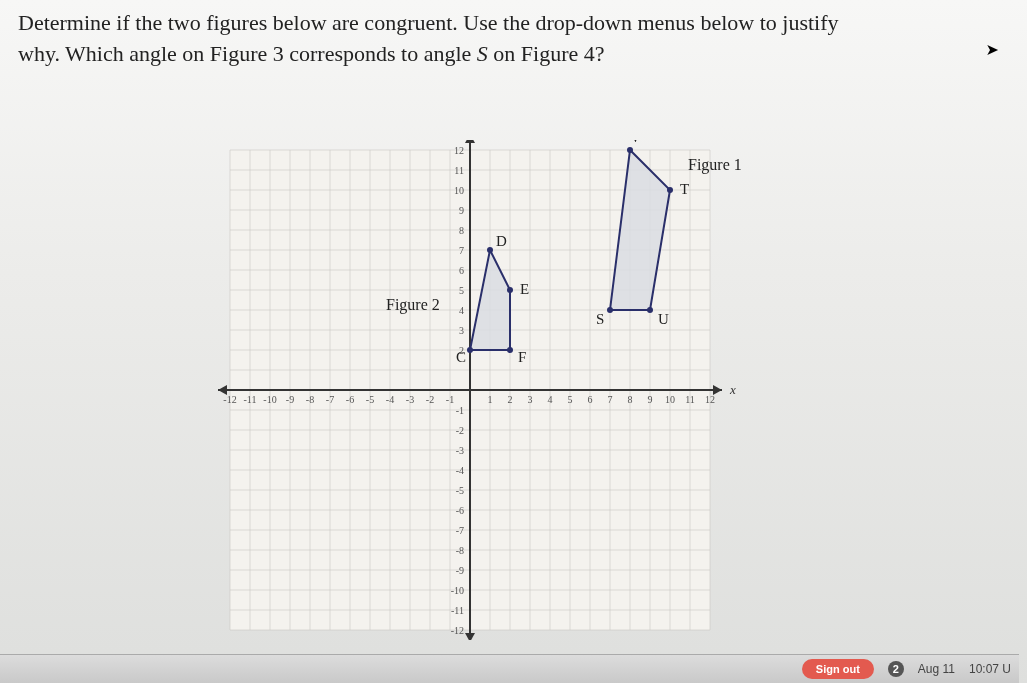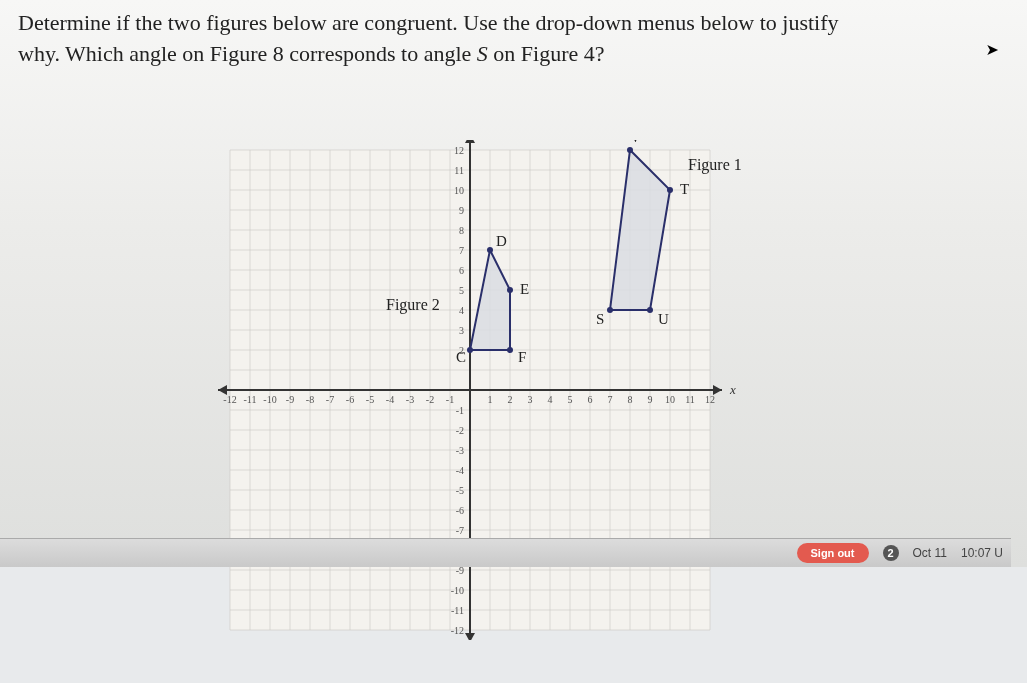--- a/index.html
+++ b/index.html
@@ -1,32 +1,32 @@
 <!DOCTYPE html>
 <html><head>
 <meta charset="utf-8">
 <style>
   html,body{margin:0;padding:0;width:1027px;height:683px;background:#e8eaec;font-family:Georgia,'Times New Roman',serif;overflow:hidden}
-  .page{position:relative;width:1027px;height:567px;background:linear-gradient(180deg,#f7f7f6 0%,#ececea 40%,#dedfdd 100%)}
+  .page{position:relative;width:1027px;height:683px;background:linear-gradient(180deg,#f7f7f6 0%,#ececea 40%,#dedfdd 100%)}
   .question{position:absolute;left:18px;top:8px;right:18px;font-size:22px;color:#222;line-height:1.4}
   .question .ital{font-style:italic}
   .cursor{position:absolute;right:28px;top:40px;font-size:16px;color:#000}
   .graph-wrap{position:absolute;left:170px;top:140px;width:640px;height:500px}
-  .taskbar{position:absolute;left:0;right:16px;bottom:0;height:28px;background:linear-gradient(180deg,#dcdcdc,#c9c9c9);border-top:1px solid #aaa;display:flex;align-items:center;justify-content:flex-end;font-family:Arial,Helvetica,sans-serif;font-size:12px;color:#444;padding:0 8px;gap:14px}
+  .taskbar{position:absolute;left:0;right:8px;bottom:0;height:28px;background:linear-gradient(180deg,#dcdcdc,#c9c9c9);border-top:1px solid #aaa;display:flex;align-items:center;justify-content:flex-end;font-family:Arial,Helvetica,sans-serif;font-size:12px;color:#444;padding:0 8px;gap:14px}
   .signout{background:#e35a4f;color:#fff;border-radius:14px;padding:4px 14px;font-size:11px;font-weight:600}
   .badge{display:inline-flex;align-items:center;justify-content:center;width:16px;height:16px;border-radius:50%;background:#555;color:#fff;font-size:11px;font-weight:bold}
   svg text{font-family:Georgia,'Times New Roman',serif}
 </style>
 </head>
 <body>
 <div class="page">
 
 <div class="question">
   <span>Determine if the two figures below are congruent. Use the drop-down menus below to justify</span><br>
-  <span>why. Which angle on Figure 8 corresponds to angle </span><span class="ital">S</span><span> on Figure 4?</span>
+  <span>why. Which angle on Figure 3 corresponds to angle </span><span class="ital">S</span><span> on Figure 4?</span>
 </div>
 <div class="cursor">➤</div>
 
 <div class="graph-wrap">
   <svg id="graph-svg" width="640" height="500" viewBox="0 0 640 500">
         <rect x="60" y="10" width="480" height="480" fill="#f4f2ee" stroke="none"></rect>
         <line x1="60" y1="490" x2="60" y2="10" stroke="#c9c8c4" stroke-width="0.6"></line>
         <line x1="60" y1="490" x2="540" y2="490" stroke="#c9c8c4" stroke-width="0.6"></line>
         <line x1="80" y1="490" x2="80" y2="10" stroke="#c9c8c4" stroke-width="0.6"></line>
         <line x1="60" y1="470" x2="540" y2="470" stroke="#c9c8c4" stroke-width="0.6"></line>
@@ -150,17 +150,17 @@
         <text x="350" y="154" font-size="15" fill="#222">E</text>
         <circle cx="320" cy="110" r="3" fill="#2a2f6a"></circle>
         <text x="326" y="106" font-size="15" fill="#222">D</text>
         <text x="216" y="170" font-size="16" fill="#222">Figure 2</text>
       </svg>
 </div>
 
 <div class="taskbar">
   <span class="signout">Sign out</span>
   <span class="badge">2</span>
-  <span>Oct 11</span>
+  <span>Aug 11</span>
   <span>10:07 U</span>
 </div>
 
 </div>
 
 </body></html>

